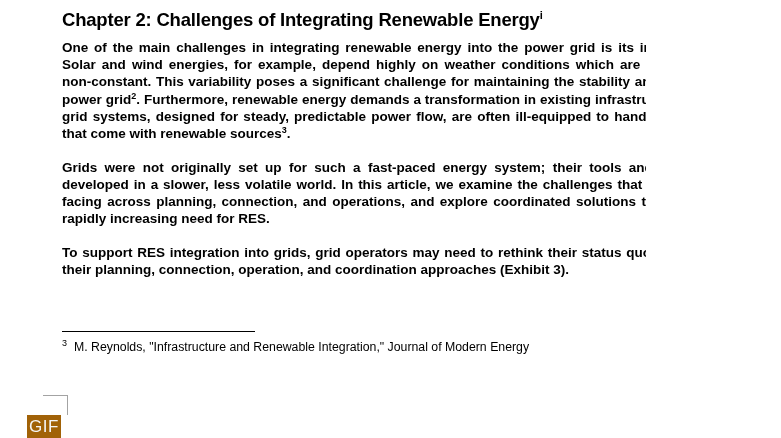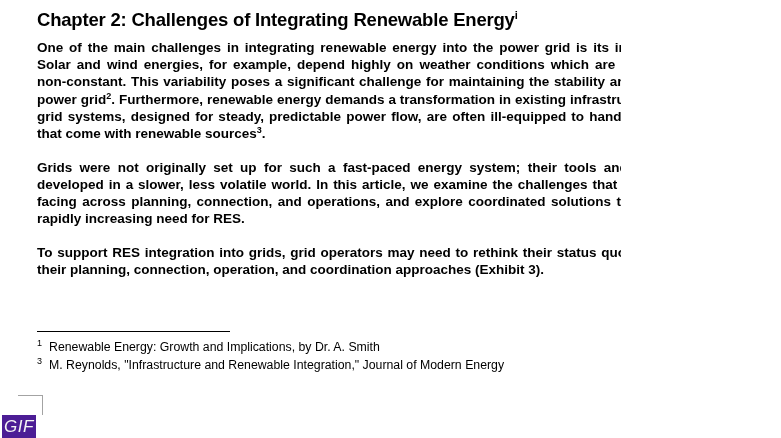--- a/index.html
+++ b/index.html
@@ -4,20 +4,21 @@
 <style>
   html, body { margin: 0; padding: 0; background: #ffffff; }
   .page {
     position: relative;
     width: 621px;
     height: 438px;
     background: #ffffff;
     overflow: hidden;
     font-family: "Liberation Sans", sans-serif;
     color: #000000;
+    margin-left: 25px;
   }
   .title {
     position: absolute;
     left: 37px;
     top: 9px;
     margin: 0;
     font-size: 18.5px;
     font-weight: bold;
     letter-spacing: -0.2px;
     white-space: nowrap;
@@ -101,22 +102,21 @@
 
   <div class="doc-body">
       <p class="para">One of the main challenges in integrating renewable energy into the power grid is its intermittent nature. Solar and wind energies, for example, depend highly on weather conditions which are unpredictable and non-constant. This variability poses a significant challenge for maintaining the stability and reliability of the power grid<sup>2</sup>. Furthermore, renewable energy demands a transformation in existing infrastructure. The current grid systems, designed for steady, predictable power flow, are often ill-equipped to handle the fluctuations that come with renewable sources<sup>3</sup>.</p>
       <p class="para">Grids were not originally set up for such a fast-paced energy system; their tools and processes were developed in a slower, less volatile world. In this article, we examine the challenges that grid operators are facing across planning, connection, and operations, and explore coordinated solutions to benefit from the rapidly increasing need for RES.</p>
       <p class="para">To support RES integration into grids, grid operators may need to rethink their status quo and tools across their planning, connection, operation, and coordination approaches (Exhibit 3).</p>
     </div>
 
   <div class="fn-sep"></div>
 
   <div class="footnotes">
-      <div class="footnote"><sup class="fn-marker">1</sup><span>Renewable Energy: Growth and Implications, by Dr. A. Smith</span></div>
       <div class="footnote"><sup class="fn-marker">3</sup><span>M. Reynolds, "Infrastructure and Renewable Integration," Journal of Modern Energy</span></div>
     </div>
 
   <div class="crop-mark crop-left"></div>
   <div class="crop-mark crop-right"></div>
 
-  <div class="gif-badge" style="background: #4c1d95; font-style: italic;">GIF</div>
+  <div class="gif-badge" style="background: #a16207;">GIF</div>
 
 </div>
 
 </body></html>

